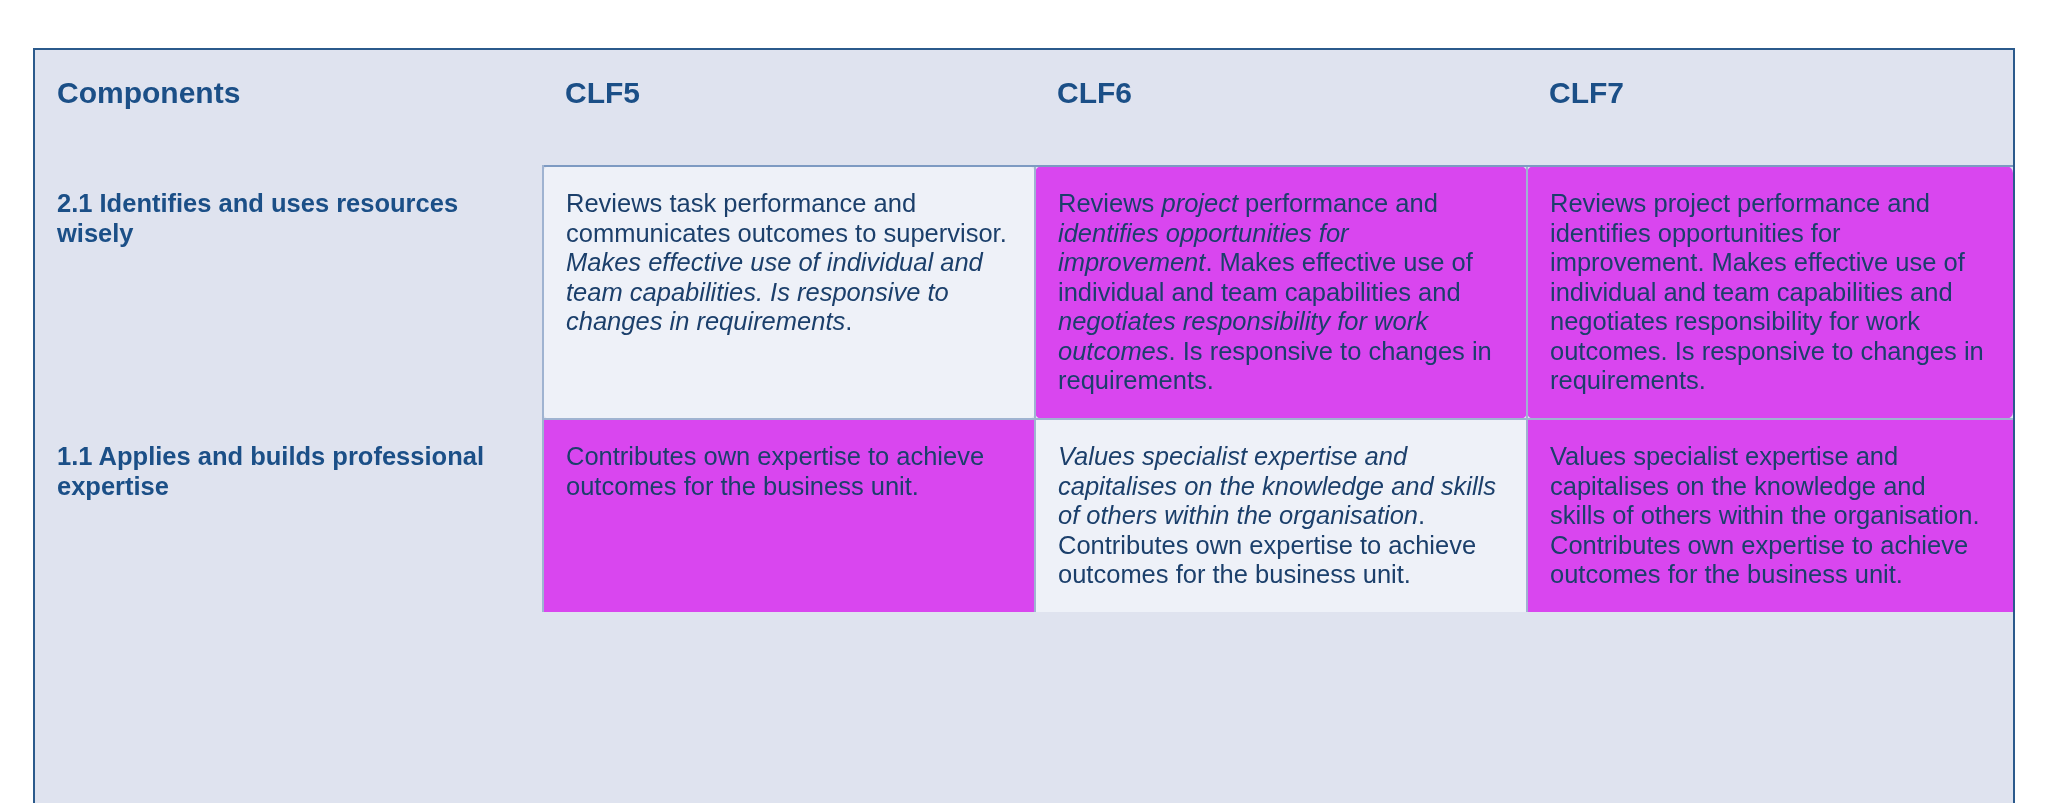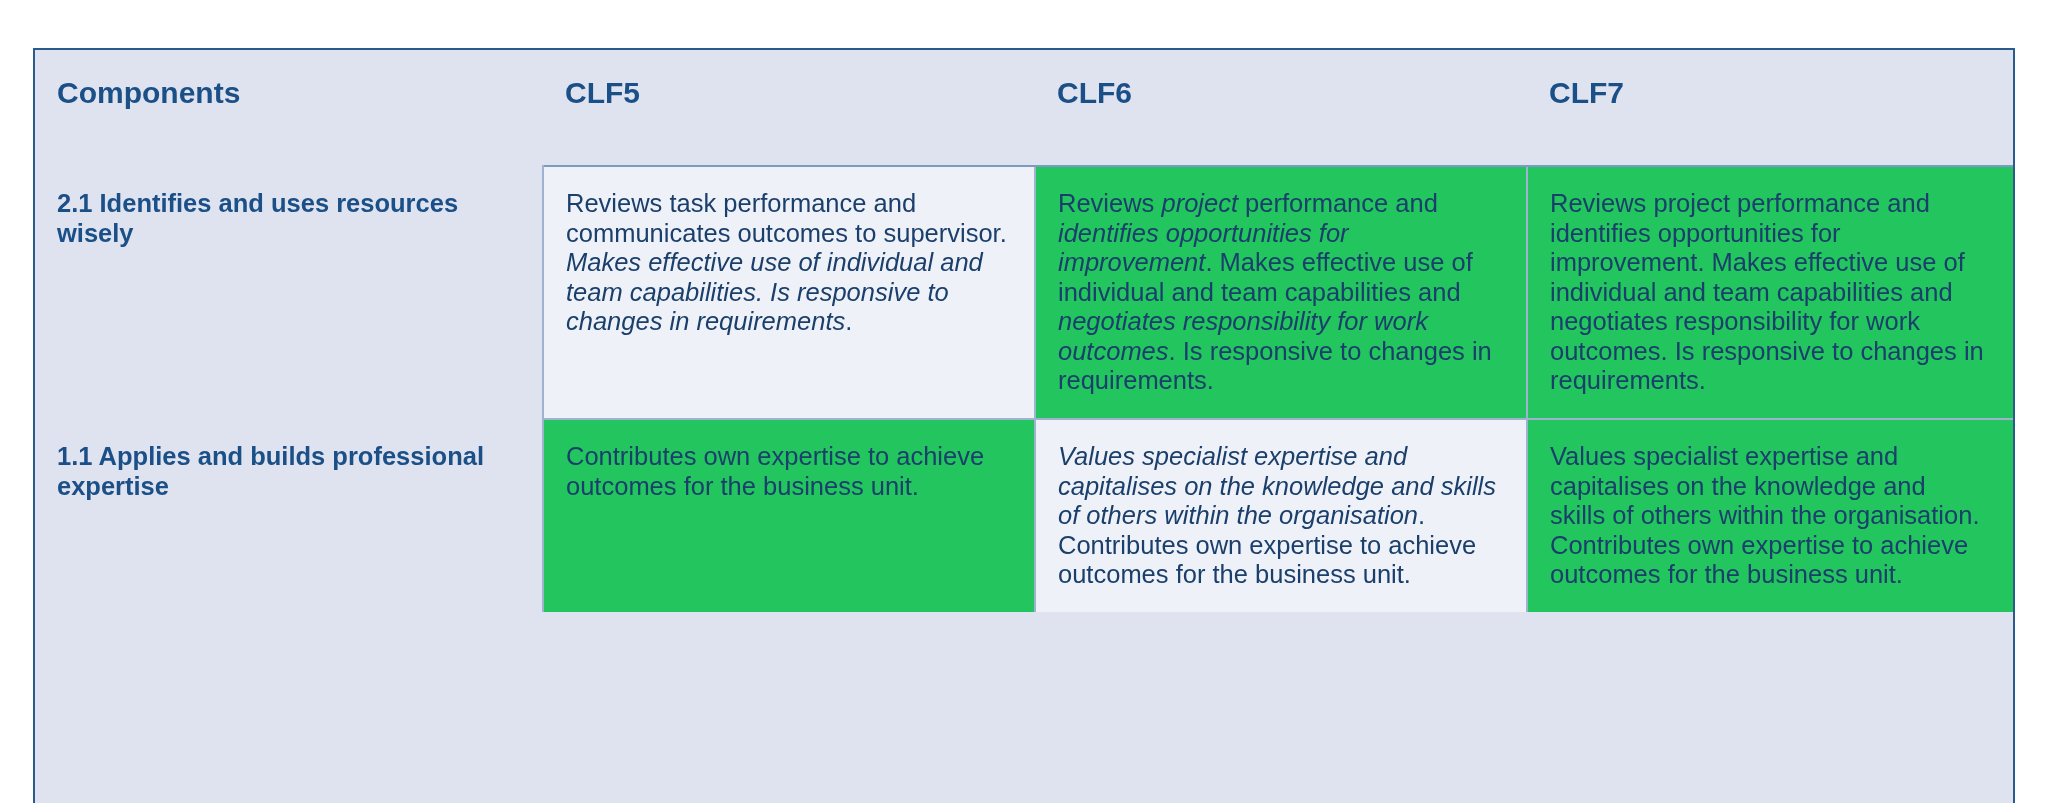--- a/index.html
+++ b/index.html
@@ -65,32 +65,32 @@
     background: #dfe3ef;
     font-weight: bold;
     color: #1b4f87;
     font-size: 25.5px;
     line-height: 1.18;
     padding-left: 22px;
     padding-right: 28px;
     padding-top: 22px;
   }
   td.cell {
-    background: #22c55e;
+    background: #d946ef;
     border-left: 2px solid #9fb3d1;
     border-top: 2px solid #9fb3d1;
     color: #1b3f6b;
   }
   td.cell.shade {
     background: #eef1f8;
   }
   td.cell.last {
     border-right: none;
   }
-  tbody tr.r1 td.cell { border-top: 2px solid #7d9ac2; }
+  tbody tr.r1 td.cell { border-top: 2px solid #7d9ac2; border-radius: 7px; }
   tbody tr.r2 td.cell { border-top: 2px solid #9fb3d1; margin-top: 30px; }
   em { font-style: italic; }
 </style>
 </head>
 <body>
 
 <div class="page">
   <div class="table-wrap">
     <table class="matrix">
       <colgroup>

